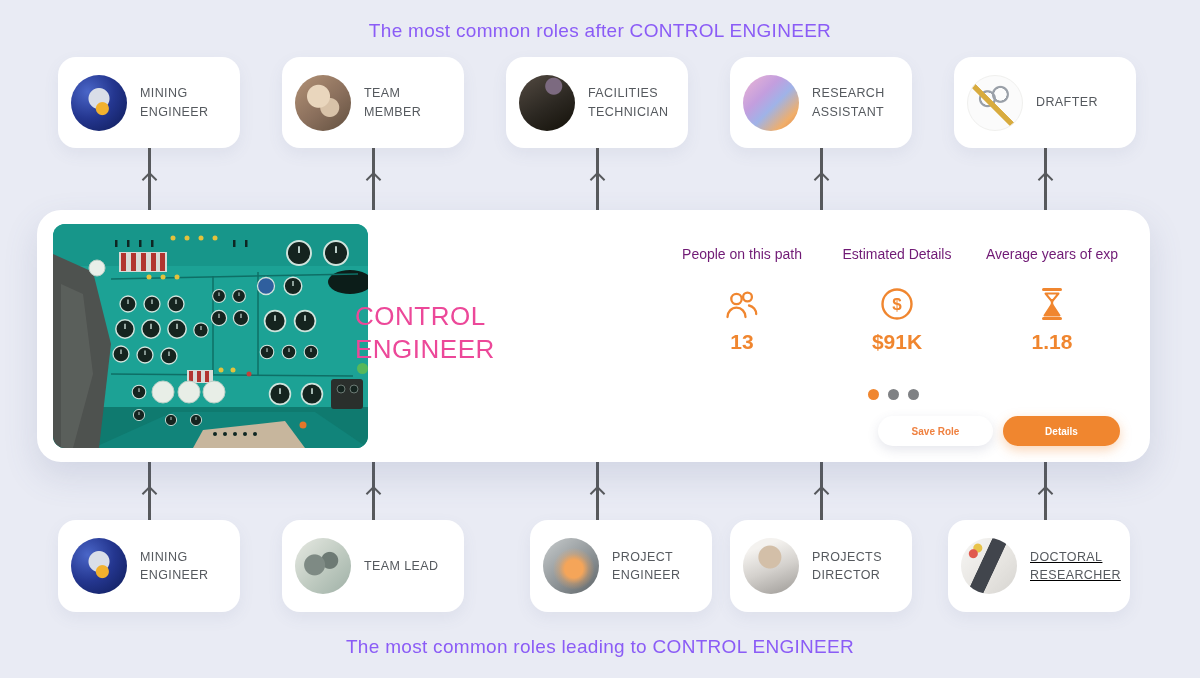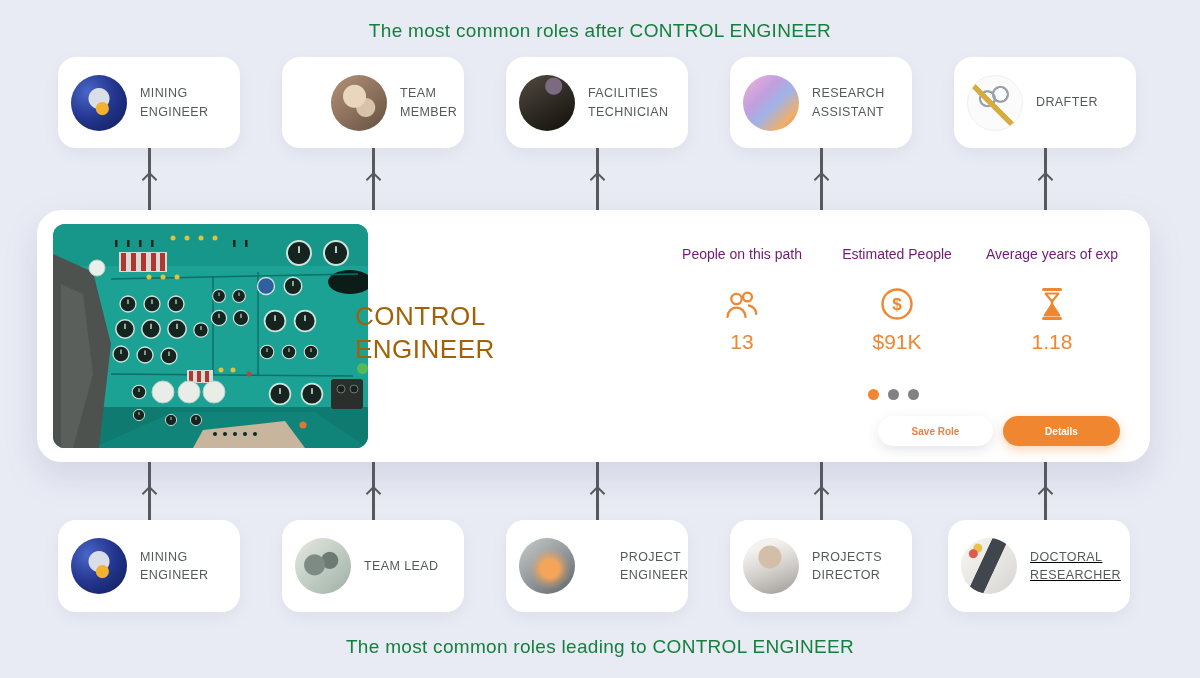--- a/index.html
+++ b/index.html
@@ -1,20 +1,20 @@
 <!DOCTYPE html>
 <html><head>
 <meta charset="utf-8">
 <style>
   * { margin:0; padding:0; box-sizing:border-box; }
   html,body { width:1200px; height:678px; }
   body { font-family:"Liberation Sans", sans-serif; background:#E9EBF4; overflow:hidden; }
   .page { position:relative; width:1200px; height:678px; background:#E9EBF4; }
 
-  .flow-title { position:absolute; width:100%; text-align:center; font-size:19px; color:#15803d; letter-spacing:.3px; }
+  .flow-title { position:absolute; width:100%; text-align:center; font-size:19px; color:#8b5cf6; letter-spacing:.3px; }
   .flow-title.top { top:20px; }
   .flow-title.bottom { top:636px; }
 
   
   .role-card { position:absolute; width:182px; height:91px; background:#fff; border-radius:18px;
                box-shadow:0 6px 16px rgba(90,100,140,.08); display:flex; align-items:center; cursor:pointer; }
   .role-card .avatar { width:56px; height:56px; border-radius:50%; margin-left:13px; flex:0 0 56px; }
   .role-card .role-label { margin-left:13px; margin-right:8px; font-size:12.5px; font-weight:500;
                            color:#55595E; letter-spacing:.4px; line-height:1.45; text-transform:uppercase; }
   .row-top .role-card { top:57px; }
@@ -60,27 +60,27 @@
   .arrow::before { content:""; position:absolute; left:6.5px; top:0; bottom:0; width:3px; background:#57595C; }
   .arrow::after { content:""; position:absolute; left:2.5px; top:26px; width:9px; height:9px;
                   border-left:2.5px solid #57595C; border-top:2.5px solid #57595C; transform:rotate(45deg); }
 
   
   .main-card { position:absolute; left:37px; top:210px; width:1113px; height:252px; background:#fff;
                border-radius:24px; box-shadow:0 14px 34px rgba(90,100,140,.16); }
   .main-image { position:absolute; left:16px; top:14px; width:315px; height:224px; border-radius:12px; overflow:hidden; }
   .main-image svg { display:block; width:100%; height:100%; }
   .main-title { position:absolute; left:318px; top:90px; width:170px; font-size:26px; font-weight:500;
-                color:#a16207; letter-spacing:.5px; line-height:1.27; text-transform:uppercase; }
+                color:#ec4899; letter-spacing:.5px; line-height:1.27; text-transform:uppercase; }
   .status-dot { position:absolute; left:320px; top:153px; width:11px; height:11px; border-radius:50%; background:#57B85A; }
 
   .stat { position:absolute; width:170px; text-align:center; top:36px; }
   .stat .stat-label { font-size:14px; color:#701a75; }
   .stat .stat-icon { height:40px; margin-top:22px; display:flex; align-items:center; justify-content:center; }
-  .stat .stat-value { margin-top:6px; font-size:21px; font-weight:400; color:#F0862F; }
+  .stat .stat-value { margin-top:6px; font-size:21px; font-weight:700; color:#F0862F; }
   .stat-0 { left:620px; } .stat-1 { left:775px; } .stat-2 { left:930px; }
 
   .dots { position:absolute; left:831px; top:179px; display:flex; gap:9px; }
   .dot { width:11px; height:11px; border-radius:50%; background:#7F8184; cursor:pointer; }
   .dot.dot-active { background:#F0862F; }
 
   .btn { position:absolute; top:206px; height:30px; border:none; border-radius:15px; font-size:10px;
          font-weight:700; font-family:"Liberation Sans", sans-serif; cursor:pointer;
          display:flex; align-items:center; justify-content:center; }
   .btn-save { left:841px; width:115px; background:#fff; color:#EF8140; box-shadow:0 4px 12px rgba(70,80,120,.14); }
@@ -91,21 +91,21 @@
 
 <div class="page">
 
   <div class="flow-title top">The most common roles after CONTROL ENGINEER</div>
 
   <div class="row-top">
     <div class="role-card" style="left:58px;">
       <div class="avatar av-mining" aria-label="Miner with headlamp and orange gear in a blue-lit tunnel"></div>
       <div class="role-label">MINING ENGINEER</div>
     </div>
-    <div class="role-card" style="left:282px;padding-left:36px;">
+    <div class="role-card" style="left:282px;">
       <div class="avatar av-hands" aria-label="Stacked hands of a team"></div>
       <div class="role-label">TEAM MEMBER</div>
     </div>
     <div class="role-card" style="left:506px;">
       <div class="avatar av-facilities" aria-label="Technician reaching into dark machinery"></div>
       <div class="role-label">FACILITIES TECHNICIAN</div>
     </div>
     <div class="role-card" style="left:730px;">
       <div class="avatar av-research" aria-label="Colorful laboratory glassware with pipette"></div>
       <div class="role-label">RESEARCH ASSISTANT</div>
@@ -236,21 +236,21 @@
           <circle cx="23.5" cy="8" r="4.4" fill="none" stroke="#F0862F" stroke-width="2.3"></circle>
           <path d="M25 16.5c4.2.8 7.2 4.4 7.2 8.6" fill="none" stroke="#F0862F" stroke-width="2.3" stroke-linecap="round"></path>
           <circle cx="12.5" cy="10" r="5.2" fill="none" stroke="#F0862F" stroke-width="2.3"></circle>
           <path d="M3.5 28c0-5.2 4-9.4 9-9.4s9 4.2 9 9.4" fill="none" stroke="#F0862F" stroke-width="2.3" stroke-linecap="round"></path>
         </svg>
       </div>
       <div class="stat-value">13</div>
     </div>
 
     <div class="stat stat-1">
-      <div class="stat-label">Estimated People</div>
+      <div class="stat-label">Estimated Details</div>
       <div class="stat-icon">
         <svg width="36" height="36" viewBox="0 0 36 36" aria-hidden="true">
           <circle cx="18" cy="18" r="14.5" fill="none" stroke="#F0862F" stroke-width="2.4"></circle>
           <text x="18" y="24" text-anchor="middle" font-size="17" font-weight="bold" fill="#F0862F" font-family="Liberation Sans, sans-serif">$</text>
         </svg>
       </div>
       <div class="stat-value">$91K</div>
     </div>
 
     <div class="stat stat-2">
@@ -279,21 +279,21 @@
 
   <div class="row-bottom">
     <div class="role-card" style="left:58px;">
       <div class="avatar av-mining" aria-label="Miner with headlamp and orange gear in a blue-lit tunnel"></div>
       <div class="role-label">MINING ENGINEER</div>
     </div>
     <div class="role-card" style="left:282px;text-align:center;">
       <div class="avatar av-teamlead" aria-label="Team meeting in a bright office"></div>
       <div class="role-label">TEAM LEAD</div>
     </div>
-    <div class="role-card" style="left:506px;gap:32px;">
+    <div class="role-card" style="left:530px;">
       <div class="avatar av-projeng" aria-label="Industrial machinery with orange sparks"></div>
       <div class="role-label">PROJECT ENGINEER</div>
     </div>
     <div class="role-card" style="left:730px;">
       <div class="avatar av-projdir" aria-label="Hand writing on documents"></div>
       <div class="role-label">PROJECTS DIRECTOR</div>
     </div>
     <div class="role-card" style="left:948px;text-decoration:underline;">
       <div class="avatar av-doctoral" aria-label="Laptop and papers on a white desk"></div>
       <div class="role-label">DOCTORAL RESEARCHER</div>

